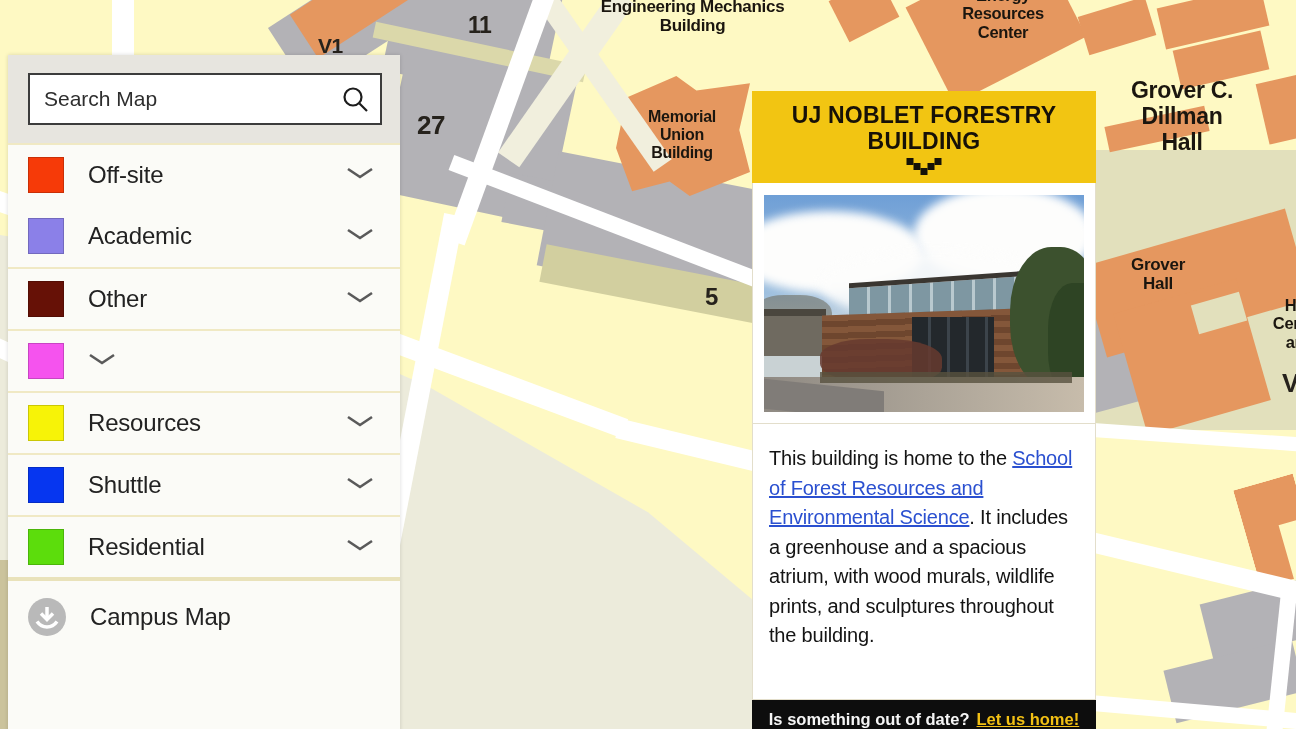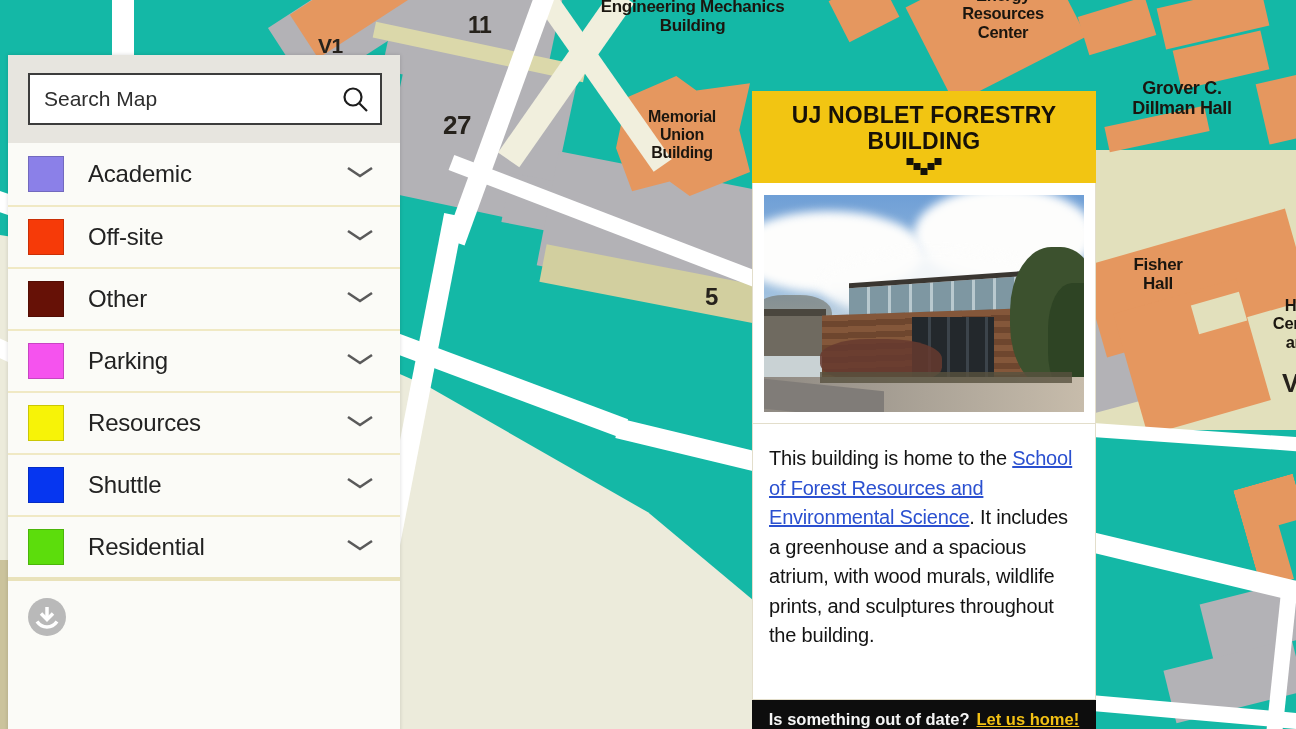--- a/index.html
+++ b/index.html
@@ -1,17 +1,17 @@
 <!DOCTYPE html>
 <html><head>
 <meta charset="utf-8">
 <style>
   html,body{margin:0;padding:0;background:#888;}
   .screen{position:relative;width:1296px;height:729px;overflow:hidden;
-          font-family:"Liberation Sans",sans-serif;background:#14b8a6;}
+          font-family:"Liberation Sans",sans-serif;background:#fef9c3;}
 
   
   .shape{position:absolute;}
   .light{background:#ecebdb;}
   .light2{background:#e2e0bc;}
   .road{background:#ffffff;}
   .road-pale{background:#f1efdd;}
   .gray{background:#b3b2b6;}
   .bldg{background:#e5975f;}
   .khaki{background:#dbd8aa;}
@@ -113,74 +113,73 @@
     <div class="shape road" style="left:1078px;top:430px;width:232px;height:14px;transform:rotate(4deg);z-index:5;"></div>
     <div class="shape road" style="left:1078px;top:704px;width:232px;height:16px;transform:rotate(5deg);z-index:5;"></div>
     <div class="shape road" style="left:1274px;top:583px;width:16px;height:152px;transform:rotate(6deg);z-index:5;"></div>
     <div class="shape road" style="left:-10px;top:344px;width:40px;height:18px;transform:rotate(25deg);z-index:5;"></div>
 
     <div class="map-label" style="left:575px;top:-3px;width:235px;font-size:17px;">Engineering Mechanics
 Building</div>
     <div class="map-label" style="left:938px;top:-14px;width:130px;font-size:16.5px;">Energy
 Resources
 Center</div>
-    <div class="map-label" style="left:1118px;top:78px;width:128px;font-size:18px;">Grover C.
+    <div class="map-label" style="left:1118px;top:78px;width:128px;font-size:23px;">Grover C.
 Dillman Hall</div>
     <div class="map-label" style="left:639px;top:108px;width:86px;font-size:16px;">Memorial
 Union
 Building</div>
-    <div class="map-label" style="left:1118px;top:255px;width:80px;font-size:17px;">Fisher
+    <div class="map-label" style="left:1118px;top:255px;width:80px;font-size:17px;">Grover
 Hall</div>
     <div class="map-label" style="left:1240px;top:296px;width:110px;font-size:16.5px;">Ha
 Cente
 an</div>
     <div class="lot-num" style="left:468px;top:12px;font-size:23px;">11</div>
-    <div class="lot-num" style="left:443px;top:110px;font-size:26px;">27</div>
+    <div class="lot-num" style="left:417px;top:110px;font-size:26px;">27</div>
     <div class="lot-num" style="left:705px;top:283px;font-size:24px;">5</div>
     <div class="lot-num" style="left:318px;top:34px;font-size:21px;">V1</div>
     <div class="lot-num" style="left:1282px;top:368px;font-size:26px;">V</div>
   </div>
 
   <div class="sidebar">
     <div class="sb-search">
       <div class="search-box">
         <input type="text" placeholder="Search Map" style="">
         <span style="display:flex;">
           <svg width="30" height="30" viewBox="0 0 30 30">
               <circle cx="13" cy="13" r="8.5" fill="none" stroke="#1c1c1c" stroke-width="2.2"></circle>
               <path d="M19.5 19.5L27 27" stroke="#1c1c1c" stroke-width="2.2"></path>
             </svg>
         </span>
       </div>
     </div>
 
+    <div class="cat-row">
+      <span class="swatch" style="background-color: rgb(246, 58, 8);"></span>
+      <span class="cat-label">Off-site</span>
+      <span><svg width="28" height="16">
+            <path d="M2 4l12 8L26 4" fill="none" stroke="#5a5a5a" stroke-width="2.6"></path>
+          </svg></span>
+    </div>
     <div class="cat-row" style="border-top:none;">
       <span class="swatch" style="background-color: rgb(139, 128, 232);"></span>
       <span class="cat-label">Academic</span>
       <span><svg width="28" height="16">
             <path d="M2 4l12 8L26 4" fill="none" stroke="#5a5a5a" stroke-width="2.6"></path>
           </svg></span>
     </div>
     <div class="cat-row">
-      <span class="swatch" style="background-color: rgb(246, 58, 8);"></span>
-      <span class="cat-label">Off-site</span>
-      <span><svg width="28" height="16">
-            <path d="M2 4l12 8L26 4" fill="none" stroke="#5a5a5a" stroke-width="2.6"></path>
-          </svg></span>
-    </div>
-    <div class="cat-row">
       <span class="swatch" style="background-color: rgb(102, 17, 6);"></span>
       <span class="cat-label">Other</span>
       <span><svg width="28" height="16">
             <path d="M2 4l12 8L26 4" fill="none" stroke="#5a5a5a" stroke-width="2.6"></path>
           </svg></span>
     </div>
     <div class="cat-row">
       <span class="swatch" style="background-color: rgb(245, 83, 238);"></span>
-      <span class="cat-label">Parking</span>
       <span><svg width="28" height="16">
             <path d="M2 4l12 8L26 4" fill="none" stroke="#5a5a5a" stroke-width="2.6"></path>
           </svg></span>
     </div>
     <div class="cat-row">
       <span class="swatch" style="background-color: rgb(247, 243, 7);"></span>
       <span class="cat-label">Resources</span>
       <span><svg width="28" height="16">
             <path d="M2 4l12 8L26 4" fill="none" stroke="#5a5a5a" stroke-width="2.6"></path>
           </svg></span>
@@ -202,20 +201,21 @@
 
     <div class="campus-row">
       <span style="display:flex;">
         <svg width="38" height="38" viewBox="0 0 38 38">
             <circle cx="19" cy="19" r="19" fill="#b9b9b9"></circle>
             <path d="M19 9v11" stroke="#fff" stroke-width="3.5"></path>
             <path d="M13 15.5l6 6 6-6" fill="none" stroke="#fff" stroke-width="3.5"></path>
             <path d="M9 23.5c2.5 3.5 6 5.5 10 5.5s7.5-2 10-5.5" fill="none" stroke="#fff" stroke-width="3.5"></path>
           </svg>
       </span>
+      <span class="cat-label">Campus Map</span>
     </div>
   </div>
 
   <div class="popup">
     <div class="pp-header" style="background-color: rgb(242, 197, 18);">
       <div class="pp-title">UJ NOBLET FORESTRY BUILDING</div>
       <span class="pixel-chevron"></span>
     </div>
 
     <div class="pp-photo-card">

